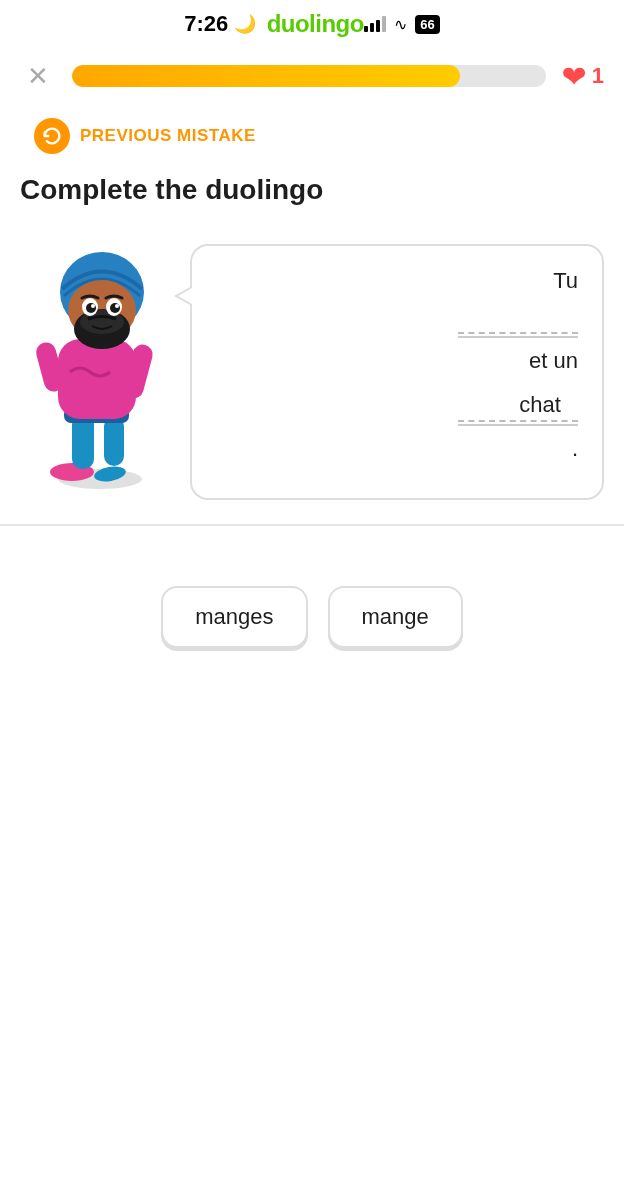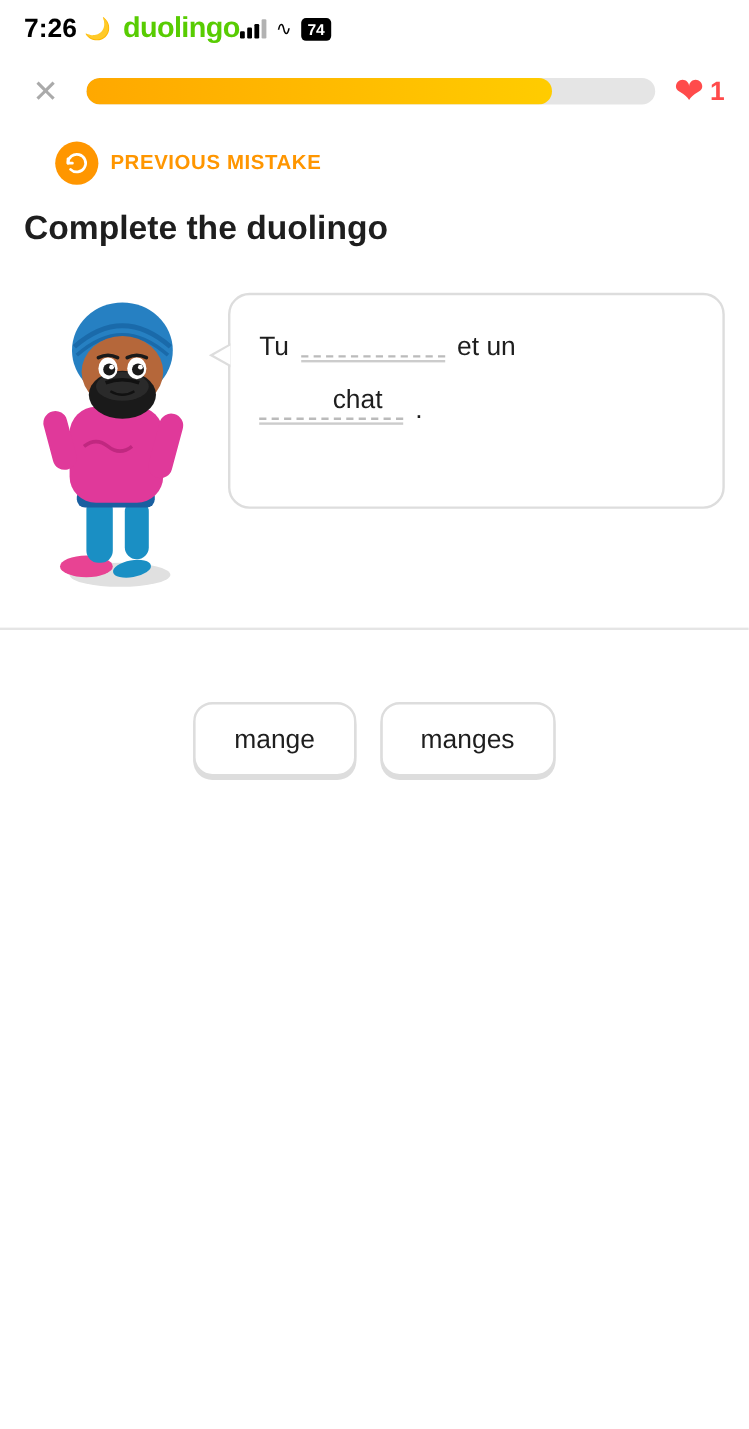--- a/index.html
+++ b/index.html
@@ -8,21 +8,21 @@
       width: 624px;
       min-height: 1191px;
       background: #fff;
       font-family: 'Helvetica Neue', Arial, sans-serif;
       overflow-x: hidden;
     }
 
     
     .status-bar {
       display: flex;
-      justify-content: flex-start;
+      justify-content: center;
       align-items: center;
       padding: 10px 20px 6px 20px;
       background: #fff;
     }
     .status-time {
       font-size: 22px;
       font-weight: 700;
       color: #000;
       display: flex;
       align-items: center;
@@ -121,21 +121,20 @@
       font-weight: 700;
       color: #ff4b4b;
     }
 
     
     .prev-mistake {
       display: flex;
       align-items: center;
       gap: 10px;
       padding: 10px 34px;
-      margin-left: 12px;
     }
     .prev-mistake-icon {
       width: 36px;
       height: 36px;
       background: #ff9600;
       border-radius: 50%;
       display: flex;
       align-items: center;
       justify-content: center;
       flex-shrink: 0;
@@ -209,20 +208,21 @@
       border-style: solid;
       border-color: transparent #fff transparent transparent;
     }
 
     .sentence-row {
       display: flex;
       align-items: flex-end;
       gap: 10px;
       margin-bottom: 18px;
       flex-wrap: wrap;
+      flex-direction: column;
     }
     .word-static {
       font-size: 22px;
       color: #1e1e1e;
       font-weight: 400;
     }
     .word-blank {
       display: inline-flex;
       flex-direction: column;
       align-items: center;
@@ -293,21 +293,21 @@
   <div class="status-logo">duolingo</div>
   <div class="status-icons">
     <div class="signal-bars">
       <span></span>
         <span></span>
         <span></span>
         <span></span>
     </div>
     <span class="wifi-icon">∿</span>
     <div class="battery-box">
-      <span>74</span>
+      <span>66</span>
     </div>
   </div>
 </div>
 
 <div class="top-bar">
   <div class="close-btn">
     <span class="close-x">✕</span>
   </div>
   <div class="progress-bar-container">
     <div class="progress-bar-fill" style="width: 82%"></div>
@@ -401,15 +401,15 @@
         <div class="word-blank-underline"></div>
       </div>
       <span class="period">.</span>
     </div>
   </div>
 </div>
 
 <div class="divider"></div>
 
 <div class="word-choices">
+  <button class="word-btn">manges</button>
   <button class="word-btn">mange</button>
-  <button class="word-btn">manges</button>
 </div>
 
 </body></html>

